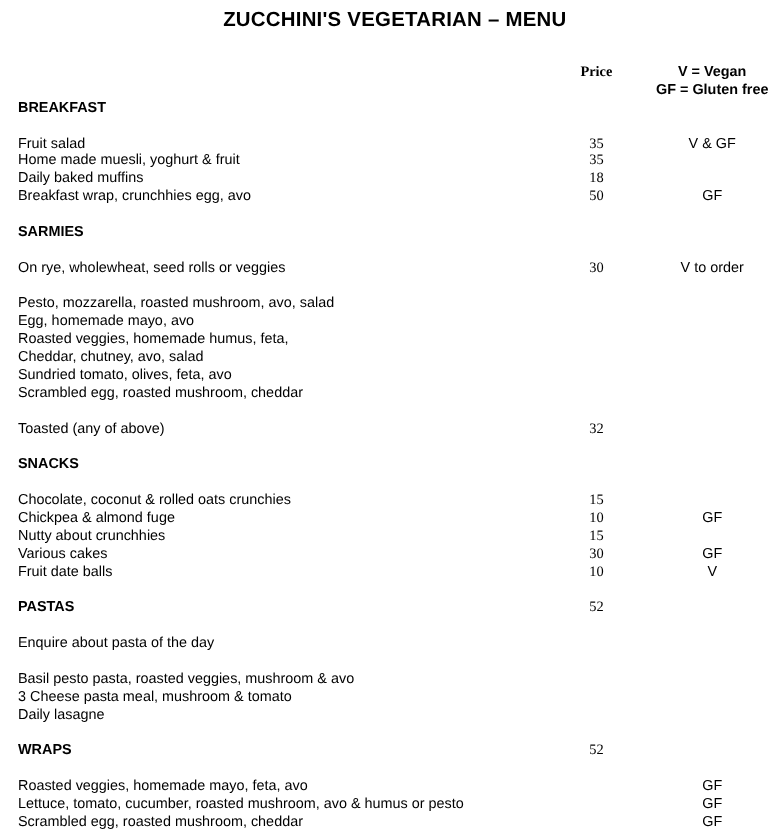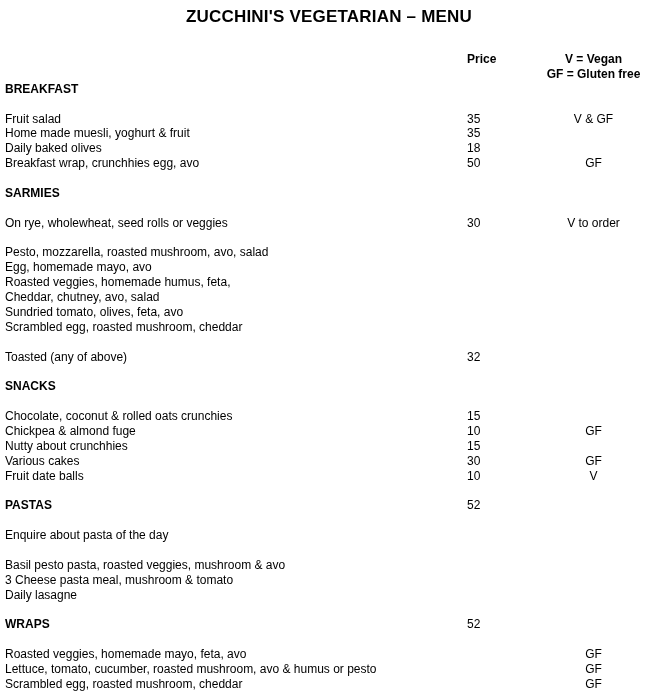--- a/index.html
+++ b/index.html
@@ -35,26 +35,28 @@
   .row {
     display: flex;
     width: 660px;
     height: 14.88px;
     line-height: 14.88px;
     white-space: nowrap;
   }
   .cell { display: block; }
   .cell.name {
     width: 467px;
-    padding-left: 5px;
+    padding-left: 15px;
     box-sizing: border-box;
     overflow: visible;
   }
   .cell.price {
     width: 60px;
+    text-align: center;
+    font-family: Liberation Serif, serif;
   }
   .cell.flag {
     width: 133px;
     text-align: center;
   }
   .bold { font-weight: bold; }
 </style>
 </head>
 <body>
 
@@ -90,21 +92,21 @@
     <span class="cell flag">V &amp; GF</span>
   </div>
 
   <div class="row">
     <span class="cell name">Home made muesli, yoghurt &amp; fruit</span>
     <span class="cell price">35</span>
     <span class="cell flag"></span>
   </div>
 
   <div class="row">
-    <span class="cell name">Daily baked olives</span>
+    <span class="cell name">Daily baked muffins</span>
     <span class="cell price">18</span>
     <span class="cell flag"></span>
   </div>
 
   <div class="row">
     <span class="cell name">Breakfast wrap, crunchhies egg, avo</span>
     <span class="cell price">50</span>
     <span class="cell flag">GF</span>
   </div>
 

